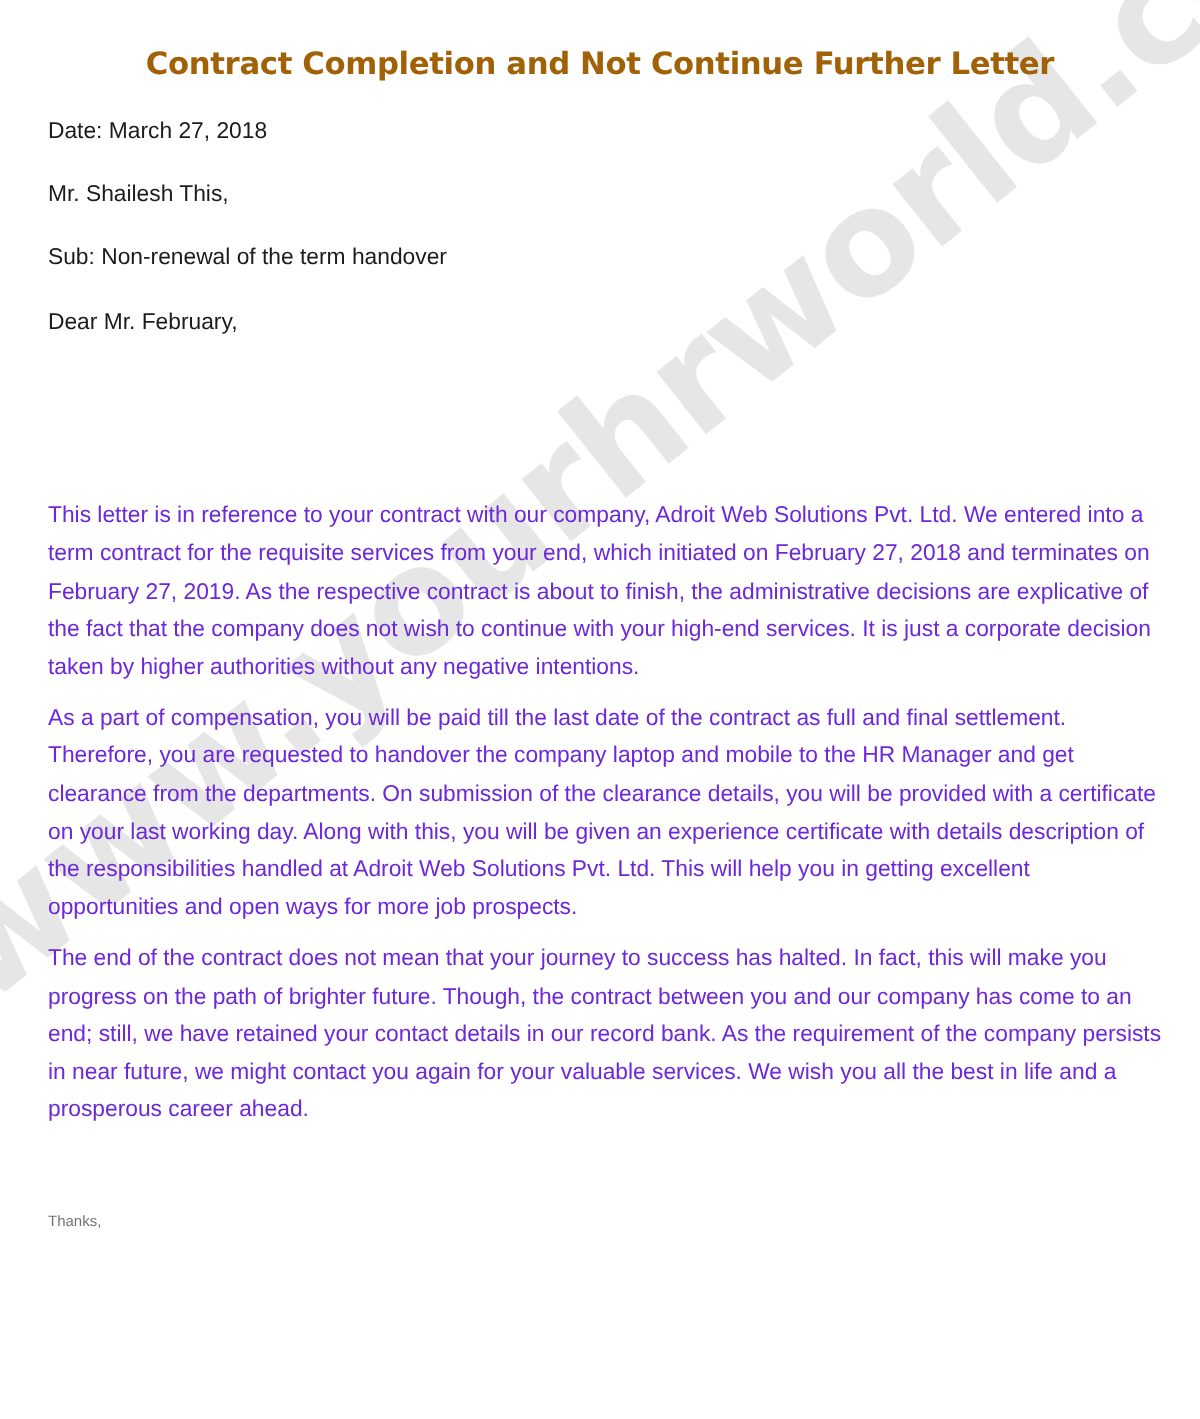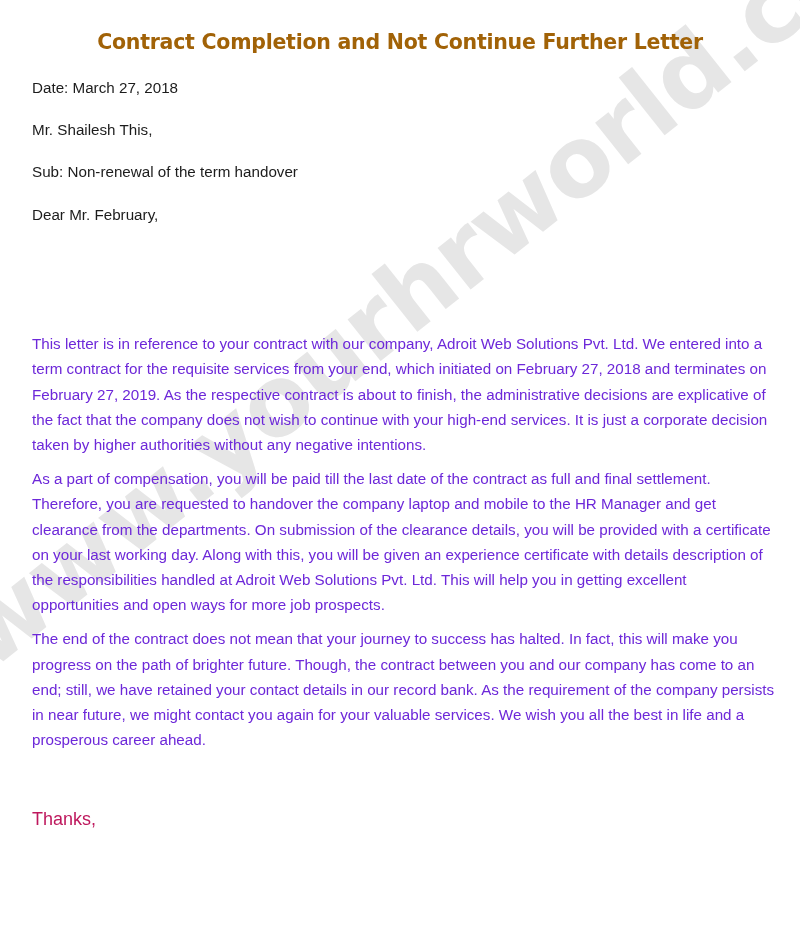--- a/index.html
+++ b/index.html
@@ -100,24 +100,24 @@
     text-align: left;
   }
 
   .sign-block {
     position: absolute;
     left: 32px;
     top: 810px;
     width: 500px;
   }
   .sign-line {
-    font-size: 18px;
+    font-size: 10px;
     line-height: 1;
     margin-bottom: 27px;
-    color: #be185d;
+    color: #737373;
     white-space: nowrap;
   }
 </style>
 </head>
 <body>
 
 <div id="page">
 
   <div id="watermark-layer">
     <div id="watermark-text">www.yourhrworld.com</div>

